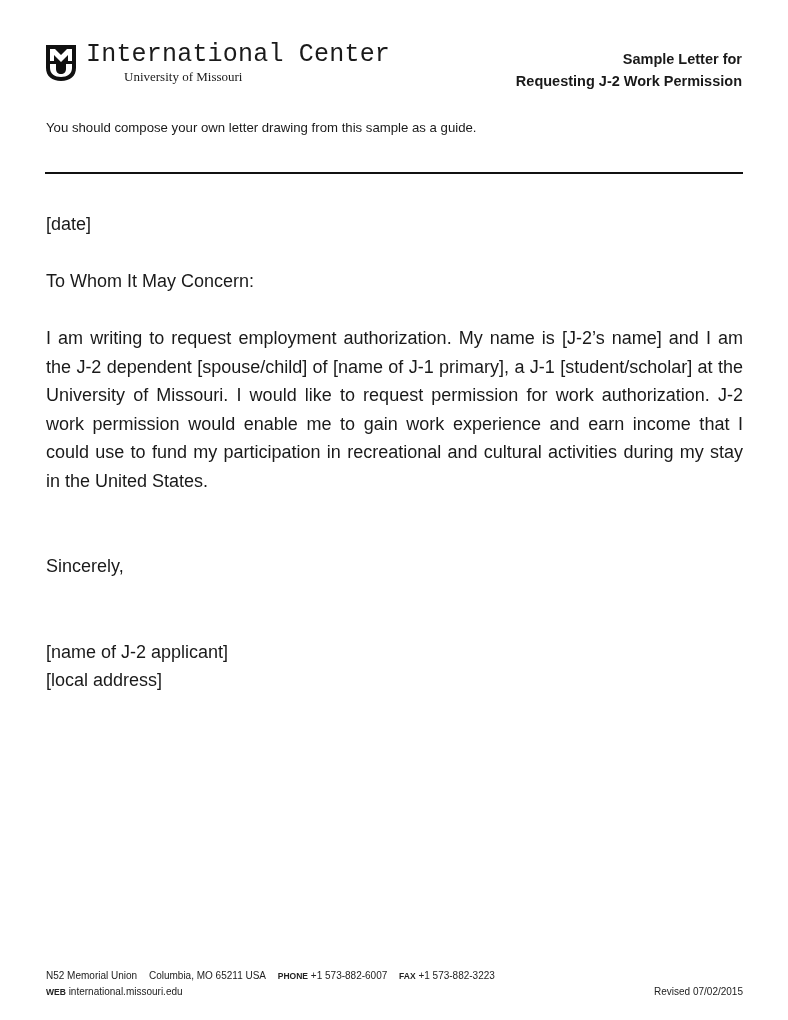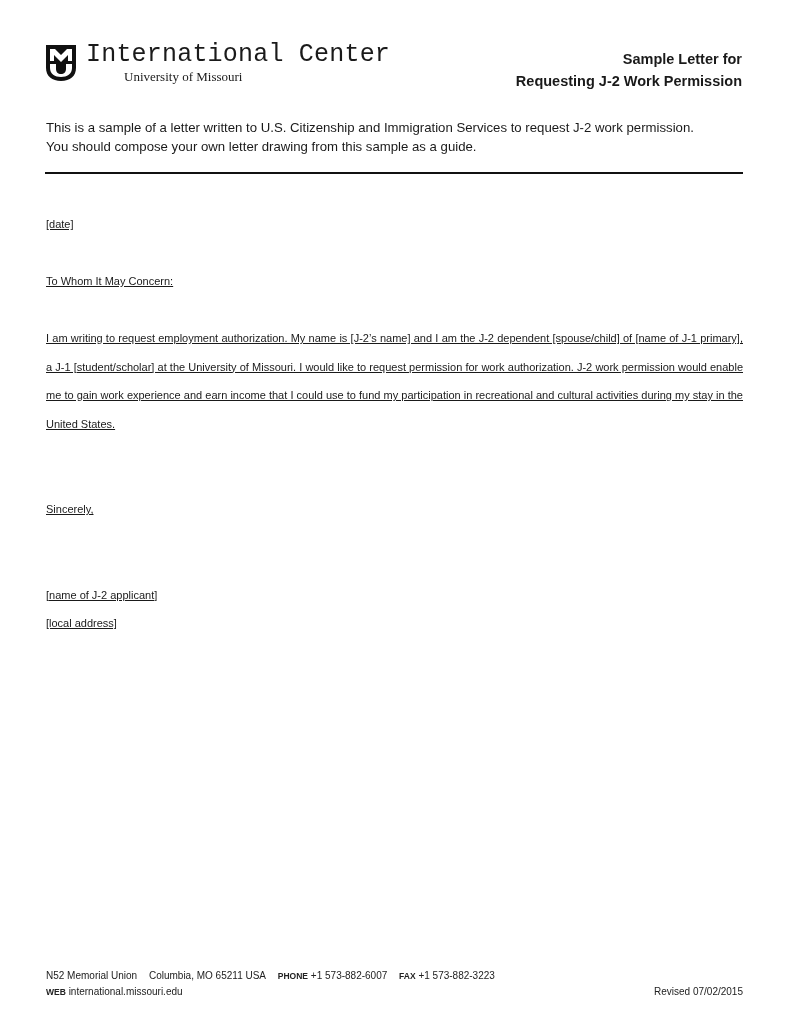--- a/index.html
+++ b/index.html
@@ -10,21 +10,21 @@
   .logo-mark { left:45px; top:44px; width:32px; height:38px; }
   .brand-name { left:86px; top:41px; font-family:Liberation Mono, monospace; font-size:25px; letter-spacing:0.2px; color:#1a1a1a; white-space:nowrap; line-height:28px; }
   .brand-sub { left:88px; top:69px; font-family:"Liberation Serif", serif; font-size:13px; color:#1a1a1a; white-space:nowrap; line-height:15px;margin-left:36px; }
   .doc-title { right:46px; top:48px; text-align:right; font-weight:bold; font-size:14.5px; line-height:22px; white-space:nowrap; }
 
   
   .intro { left:46px; top:118px; width:700px; font-size:13.2px; line-height:19px; }
   .rule { left:45px; top:172px; width:698px; height:2px; background:#111; }
 
   
-  .letter { left:46px; top:210px; width:697px; font-size:11px; line-height:28.5px;text-decoration:underline; }
+  .letter { left:46px; top:210px; width:697px; font-size:18px; line-height:28.5px; }
   .letter p { margin:0; }
   .letter .just { text-align:justify; }
   .gap1 { height:28.5px; }
 
   
   .footer { left:46px; top:968px; width:697px; font-size:10px; line-height:15px; color:#222; }
   .footer .row { display:flex; justify-content:space-between; white-space:nowrap; }
   .lbl { font-weight:bold; font-size:8.5px; }
   .sp { display:inline-block; width:9px; }
 </style>
@@ -40,21 +40,20 @@
 </div>
 <div class="abs brand-name">International Center</div>
 <div class="abs brand-sub">University of Missouri</div>
 
 <div class="abs doc-title">
   <div>Sample Letter for</div>
   <div>Requesting J-2 Work Permission</div>
 </div>
 
 <div class="abs intro">
-  <div>This is a sample of a letter written to U.S. Citizenship and Immigration Services to request J-2 work permission.</div>
   <div>You should compose your own letter drawing from this sample as a guide.</div>
 </div>
 <div class="abs rule"></div>
 
 <div class="abs letter">
   <p>[date]</p>
   <div class="gap1"></div>
   <p>To Whom It May Concern:</p>
   <div class="gap1"></div>
   <p class="just">I am writing to request employment authorization. My name is [J-2’s name] and I am the J-2 dependent [spouse/child] of [name of J-1 primary], a J-1 [student/scholar] at the University of Missouri. I would like to request permission for work authorization. J-2 work permission would enable me to gain work experience and earn income that I could use to fund my participation in recreational and cultural activities during my stay in the United States.</p>

